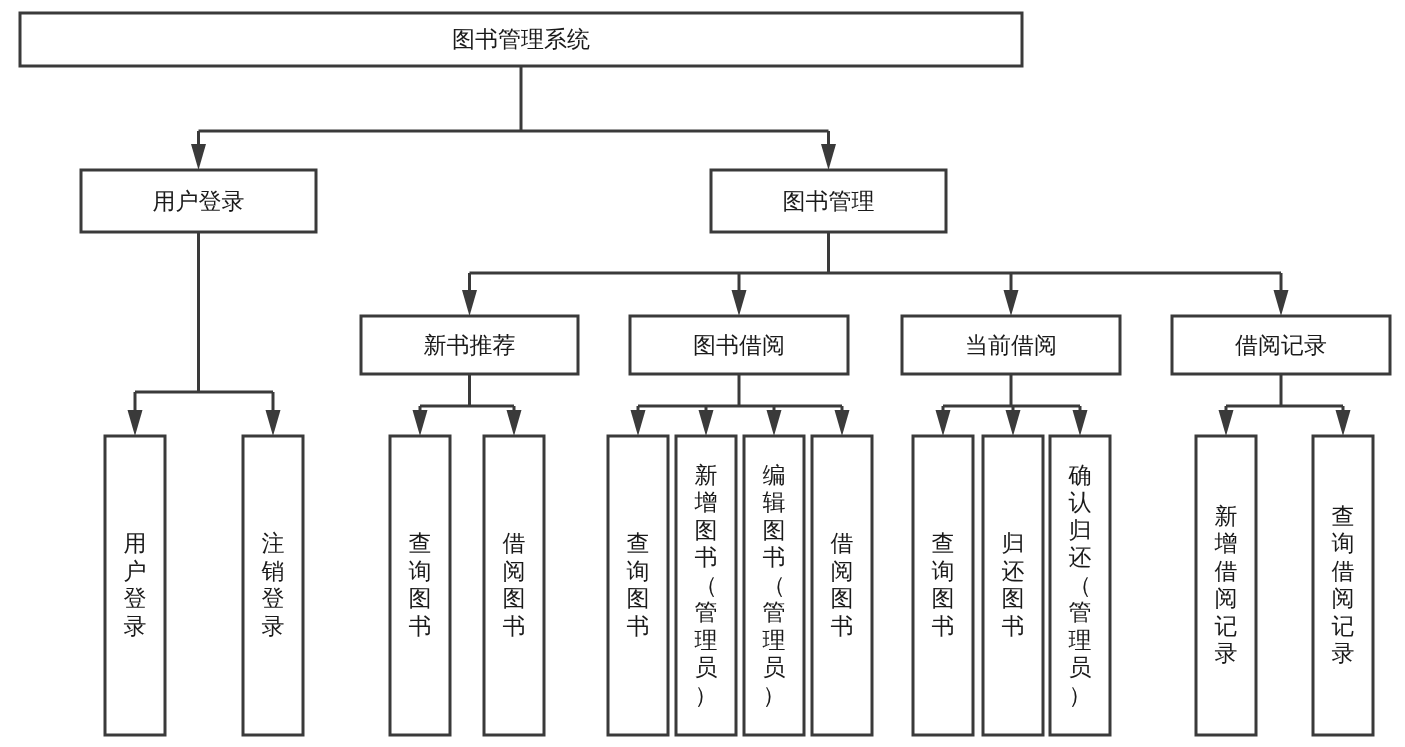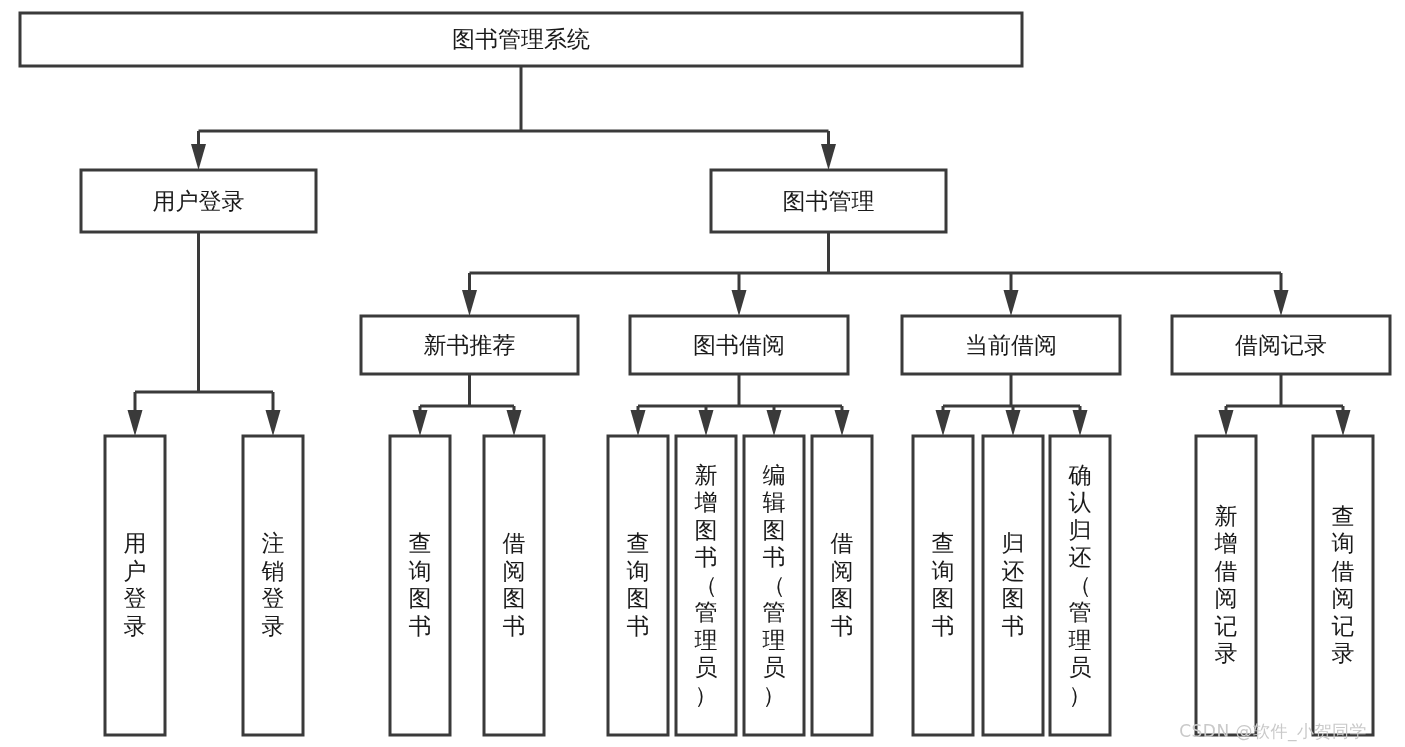--- a/index.html
+++ b/index.html
@@ -200,14 +200,13 @@
         <g>
           <rect x="1196" y="436" width="60" height="299" class="node-box" fill="#ffffff" stroke="#3a3a3a"></rect>
           <text x="1226" class="node-label vertical" font-size="23" fill="#1a1a1a"><tspan x="1226" y="516.75">新</tspan><tspan x="1226" y="544.25">增</tspan><tspan x="1226" y="571.75">借</tspan><tspan x="1226" y="599.25">阅</tspan><tspan x="1226" y="626.75">记</tspan><tspan x="1226" y="654.25">录</tspan></text>
         </g>
         <g>
           <rect x="1313" y="436" width="60" height="299" class="node-box" fill="#ffffff" stroke="#3a3a3a"></rect>
           <text x="1343" class="node-label vertical" font-size="23" fill="#1a1a1a"><tspan x="1343" y="516.75">查</tspan><tspan x="1343" y="544.25">询</tspan><tspan x="1343" y="571.75">借</tspan><tspan x="1343" y="599.25">阅</tspan><tspan x="1343" y="626.75">记</tspan><tspan x="1343" y="654.25">录</tspan></text>
         </g>
       </g>
     </svg>
-  <div class="watermark">CSDN @软件_小贺同学</div>
 </div>
 
 </body></html>

